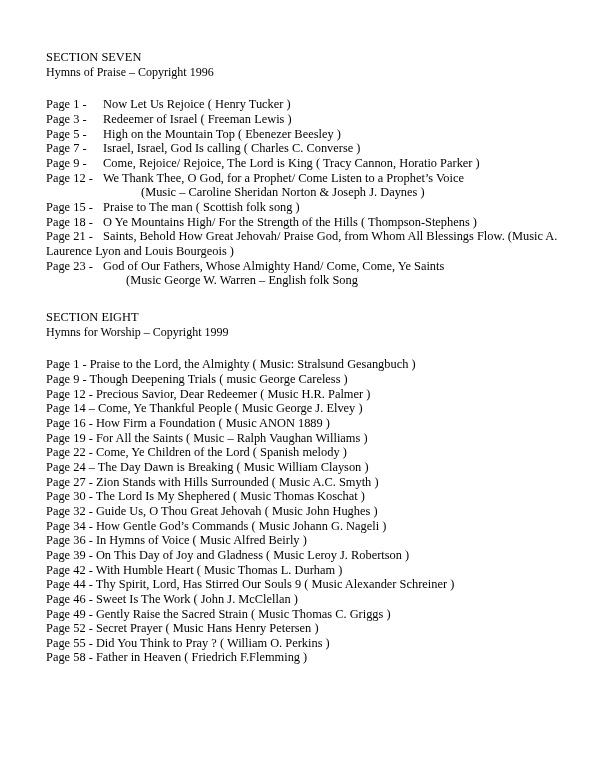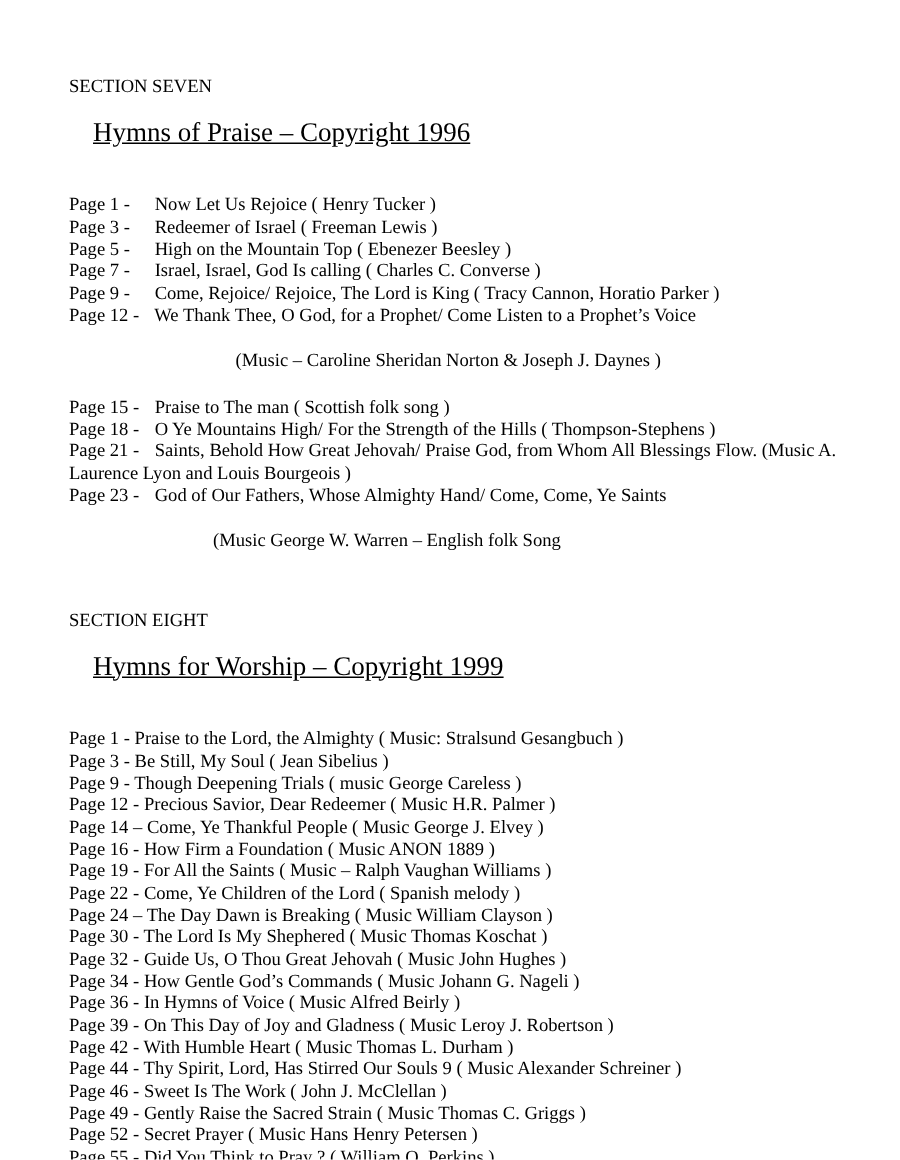--- a/index.html
+++ b/index.html
@@ -33,25 +33,24 @@
   }
 
   .section-heading {
     font-size: 12.4px;
     line-height: 14.7px;
     white-space: pre;
     margin: 0;
   }
 
   .section-subtitle {
-    font-size: 18px;
+    font-size: 12px;
     line-height: 14.7px;
     white-space: pre;
-    margin: 16px;
-    text-decoration: underline;
+    margin: 0;
   }
 
   .entry-list {
     margin: 0;
     padding: 0;
     list-style: none;
   }
 
   .entry {
     font-size: 12.4px;
@@ -73,21 +72,21 @@
   }
 
   .entry-title {
     white-space: normal;
   }
 
   
   .entry-sub {
     font-size: 12.4px;
     line-height: 14.65px;
-    margin: 16px;
+    margin: 0;
     white-space: pre;
   }
   .entry-sub.indent-wide { padding-left: 95px; }
   .entry-sub.indent-narrow { padding-left: 80px; }
 
   .gap-after-subtitle { height: 18px; }
   .gap-between-sections { height: 22px; }
 </style>
 </head>
 <body>
@@ -113,28 +112,28 @@
           <div class="entry-sub indent-narrow">(Music George W. Warren – English folk Song</div>
         </div>
       </div>
       <div class="gap-between-sections"></div>
       <div class="section-block">
         <div class="section-heading">SECTION EIGHT</div>
         <div class="section-subtitle">Hymns for Worship – Copyright 1999</div>
         <div class="gap-after-subtitle"></div>
         <div class="entry-list">
           <div class="entry"><span class="entry-label">Page 1 -</span> <span class="entry-title">Praise to the Lord, the Almighty ( Music: Stralsund Gesangbuch )</span></div>
-          <div class="entry"><span class="entry-label">Page 3 -</span> <span class="entry-title">Be Still, My Soul ( Jean Sibelius )</span></div>
           <div class="entry"><span class="entry-label">Page 9 -</span> <span class="entry-title">Though Deepening Trials ( music George Careless )</span></div>
           <div class="entry"><span class="entry-label">Page 12 -</span> <span class="entry-title">Precious Savior, Dear Redeemer ( Music H.R. Palmer )</span></div>
           <div class="entry"><span class="entry-label">Page 14 –</span> <span class="entry-title">Come, Ye Thankful People ( Music George J. Elvey )</span></div>
           <div class="entry"><span class="entry-label">Page 16 -</span> <span class="entry-title">How Firm a Foundation ( Music ANON 1889 )</span></div>
           <div class="entry"><span class="entry-label">Page 19 -</span> <span class="entry-title">For All the Saints ( Music – Ralph Vaughan Williams )</span></div>
           <div class="entry"><span class="entry-label">Page 22 -</span> <span class="entry-title">Come, Ye Children of the Lord ( Spanish melody )</span></div>
           <div class="entry"><span class="entry-label">Page 24 –</span> <span class="entry-title">The Day Dawn is Breaking ( Music William Clayson )</span></div>
+          <div class="entry"><span class="entry-label">Page 27 -</span> <span class="entry-title">Zion Stands with Hills Surrounded ( Music A.C. Smyth )</span></div>
           <div class="entry"><span class="entry-label">Page 30 -</span> <span class="entry-title">The Lord Is My Shephered ( Music Thomas Koschat )</span></div>
           <div class="entry"><span class="entry-label">Page 32 -</span> <span class="entry-title">Guide Us, O Thou Great Jehovah ( Music John Hughes )</span></div>
           <div class="entry"><span class="entry-label">Page 34 -</span> <span class="entry-title">How Gentle God’s Commands ( Music Johann G. Nageli )</span></div>
           <div class="entry"><span class="entry-label">Page 36 -</span> <span class="entry-title">In Hymns of Voice ( Music Alfred Beirly )</span></div>
           <div class="entry"><span class="entry-label">Page 39 -</span> <span class="entry-title">On This Day of Joy and Gladness ( Music Leroy J. Robertson )</span></div>
           <div class="entry"><span class="entry-label">Page 42 -</span> <span class="entry-title">With Humble Heart ( Music Thomas L. Durham )</span></div>
           <div class="entry"><span class="entry-label">Page 44 -</span> <span class="entry-title">Thy Spirit, Lord, Has Stirred Our Souls 9 ( Music Alexander Schreiner )</span></div>
           <div class="entry"><span class="entry-label">Page 46 -</span> <span class="entry-title">Sweet Is The Work ( John J. McClellan )</span></div>
           <div class="entry"><span class="entry-label">Page 49 -</span> <span class="entry-title">Gently Raise the Sacred Strain ( Music Thomas C. Griggs )</span></div>
           <div class="entry"><span class="entry-label">Page 52 -</span> <span class="entry-title">Secret Prayer  ( Music Hans Henry Petersen )</span></div>

